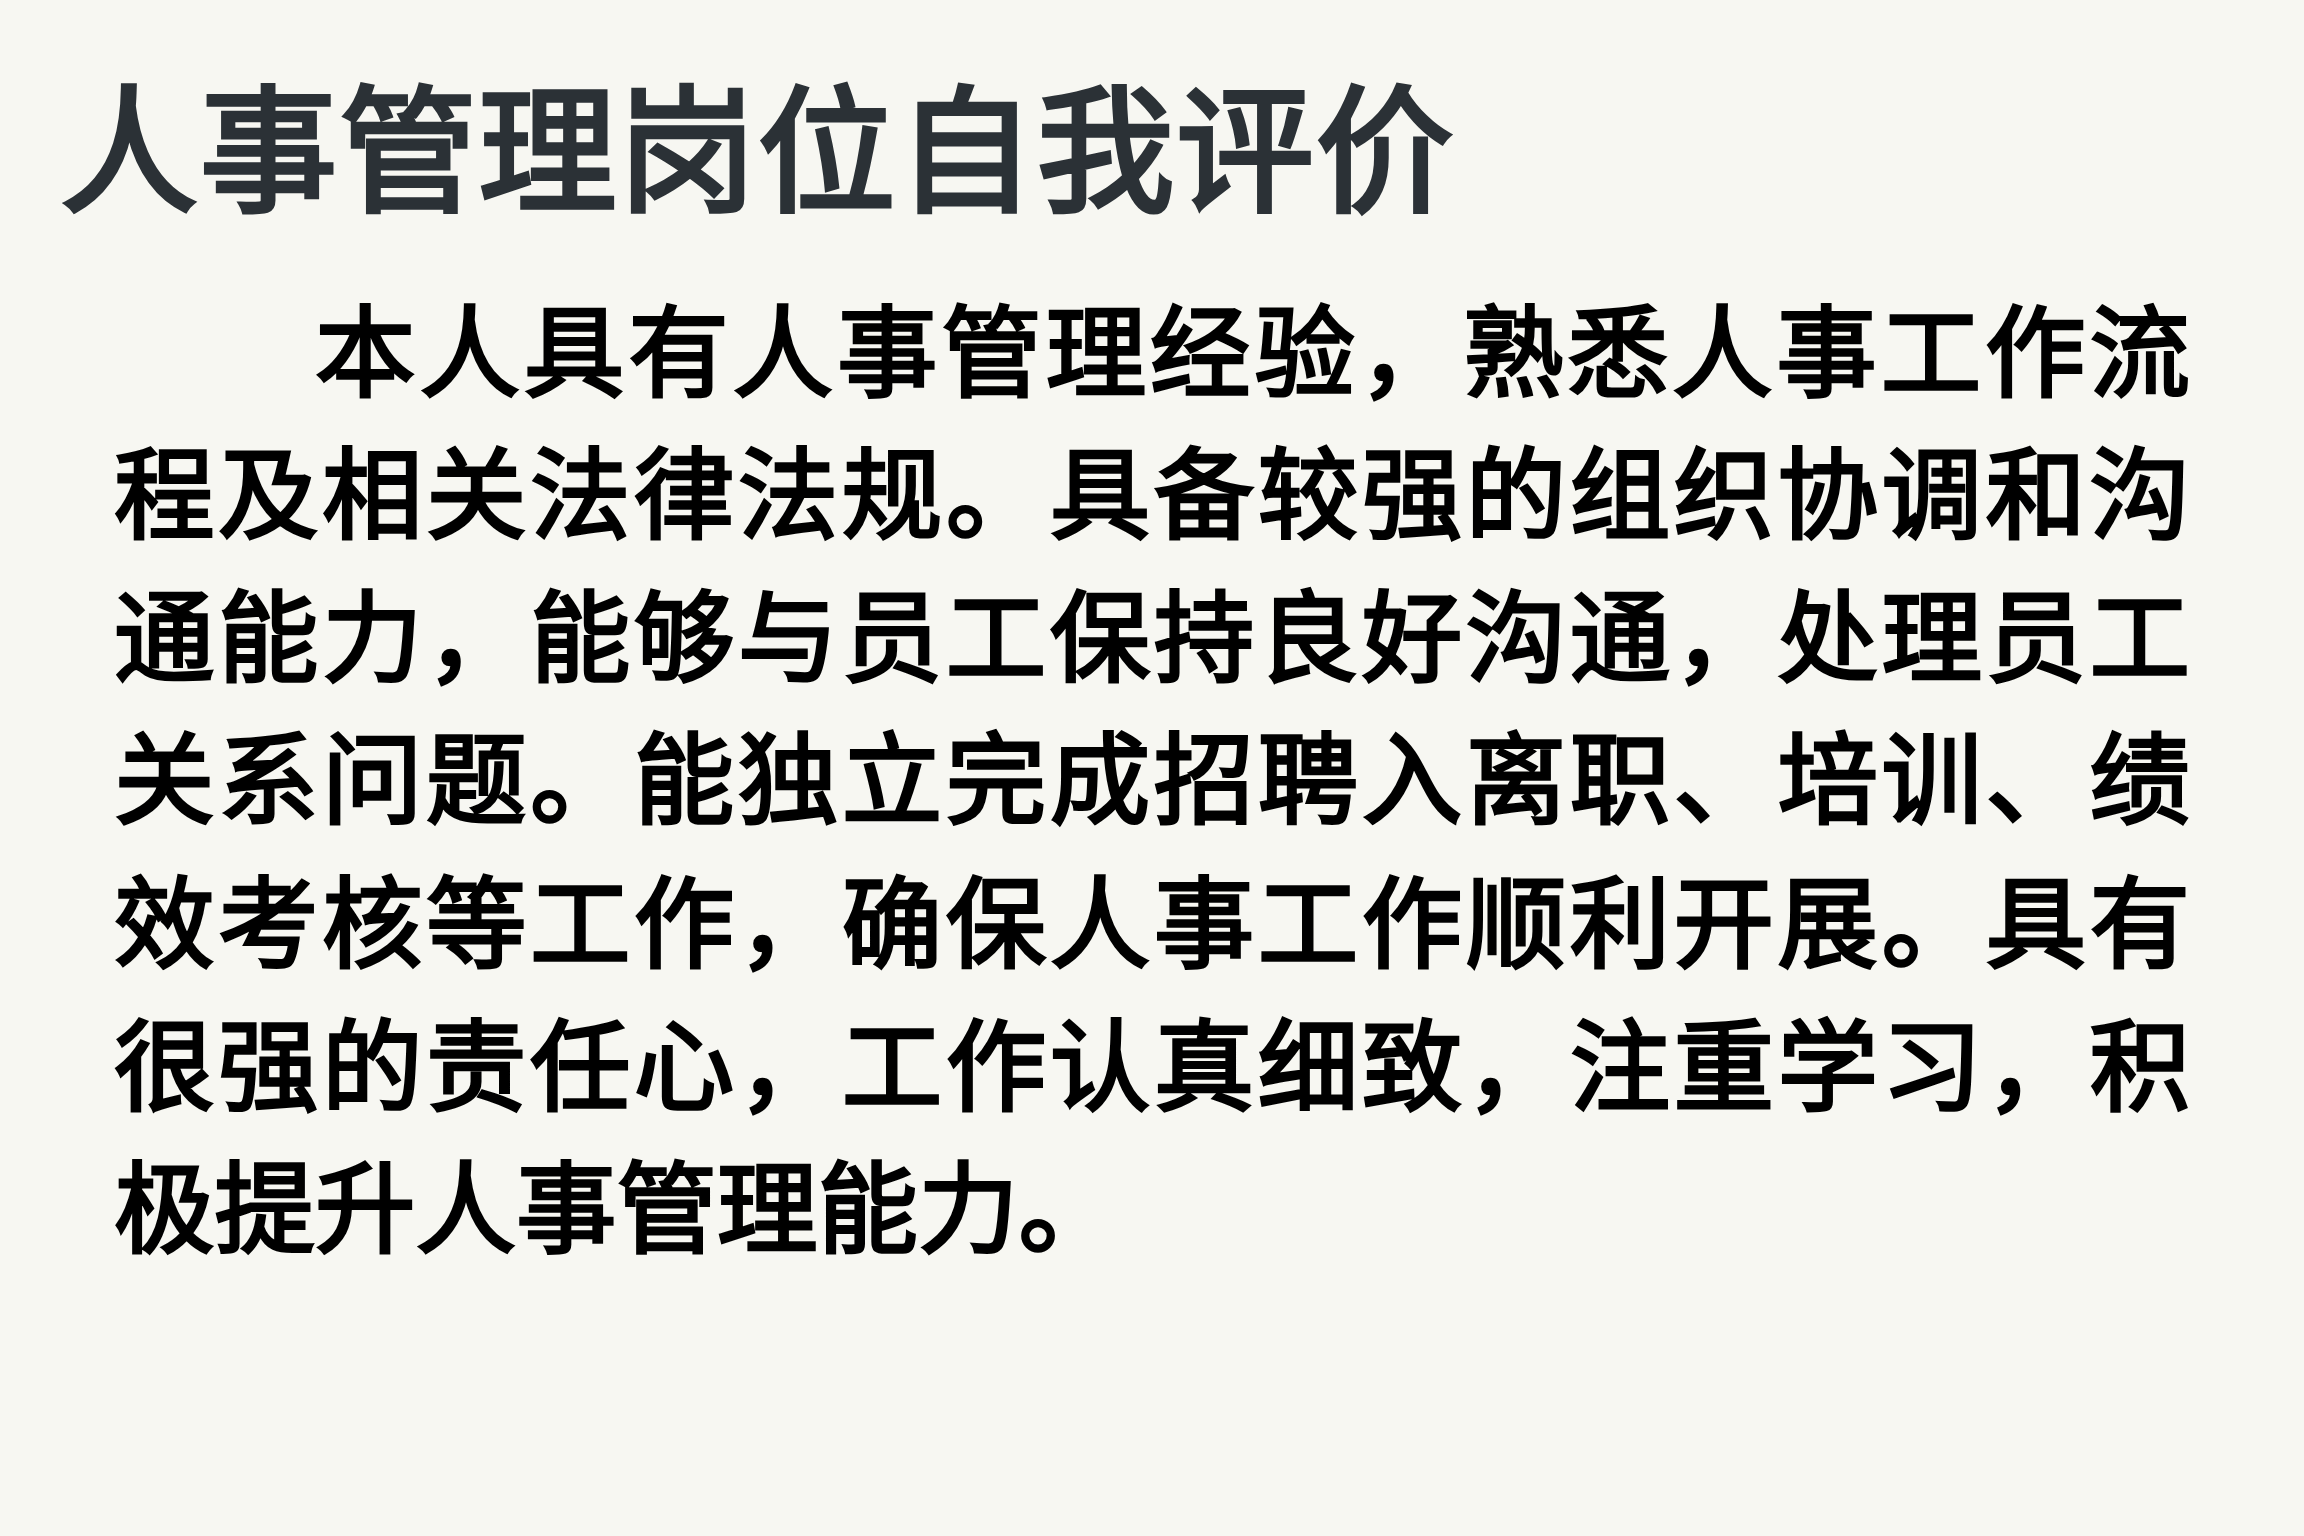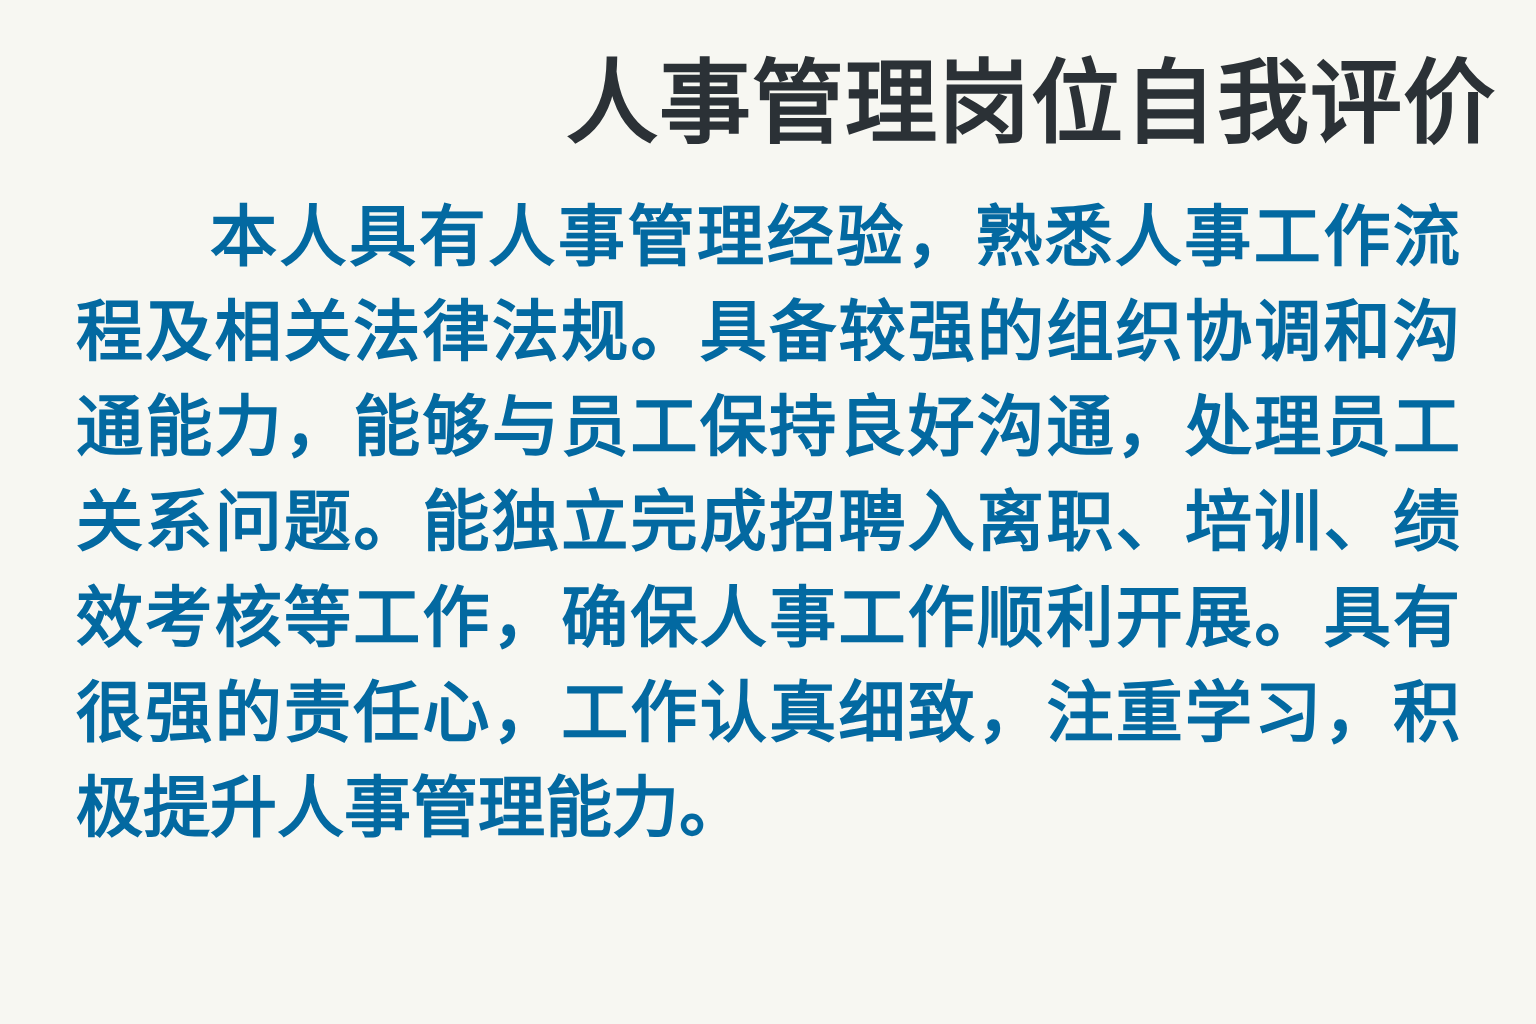--- a/index.html
+++ b/index.html
@@ -18,37 +18,37 @@
     position: relative;
     width: 1536px;
     height: 1024px;
     background: #f7f7f2;
     box-sizing: border-box;
     padding: 0;
   }
   .doc-title {
     margin: 0;
     padding: 52px 40px 0 40px;
-    text-align: right;
+    text-align: left;
     font-size: 92px;
     line-height: 1.12;
     font-weight: 700;
     color: #2b3136;
     letter-spacing: 1px;
     white-space: nowrap;
   }
   .body-wrap {
     padding: 34px 76px 0 76px;
   }
   .doc-body {
     margin: 0;
     font-size: 67px;
     line-height: 1.42;
     font-weight: 700;
-    color: #0369a1;
+    color: #000000;
     text-align: justify;
     text-justify: inter-ideograph;
     text-indent: 2em;
     letter-spacing: 0px;
   }
 </style>
 </head>
 <body>
 
 <div class="page">

